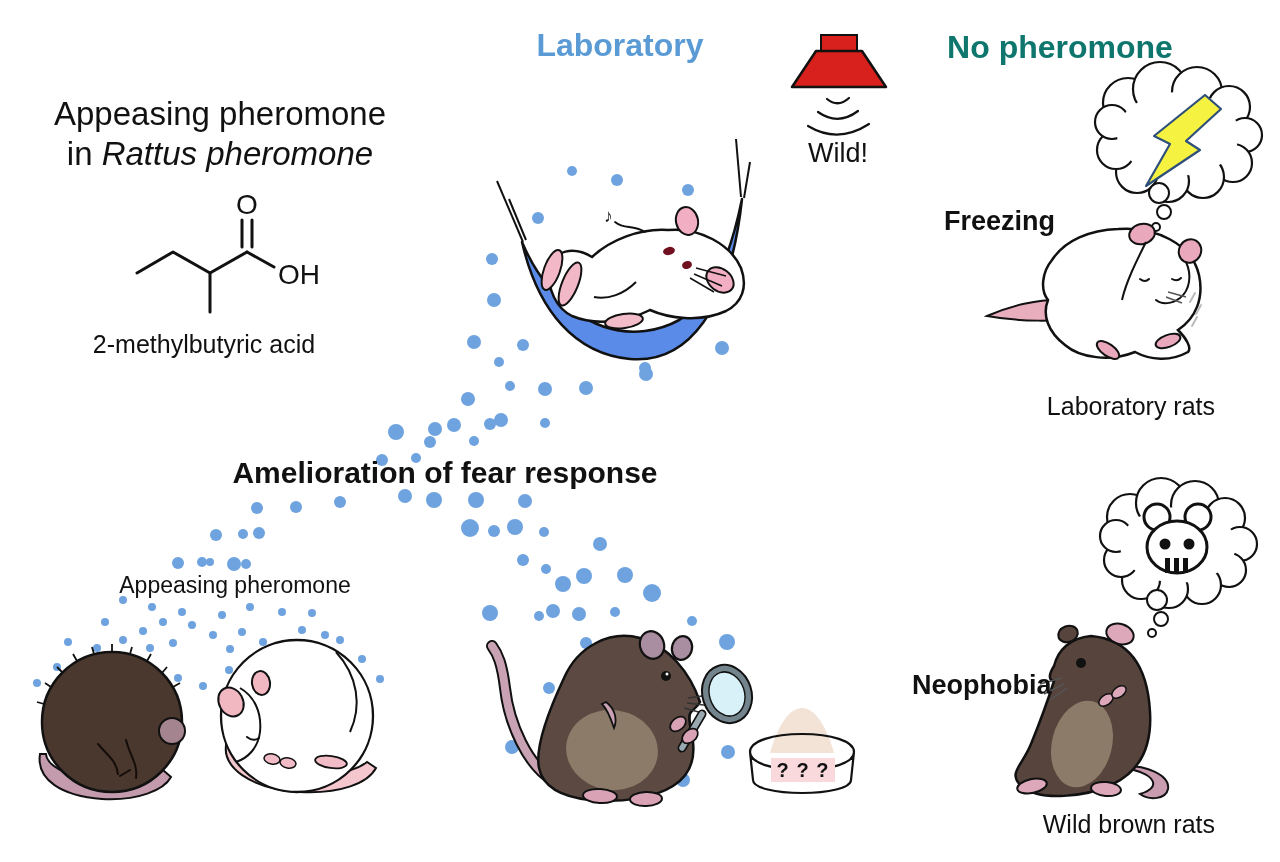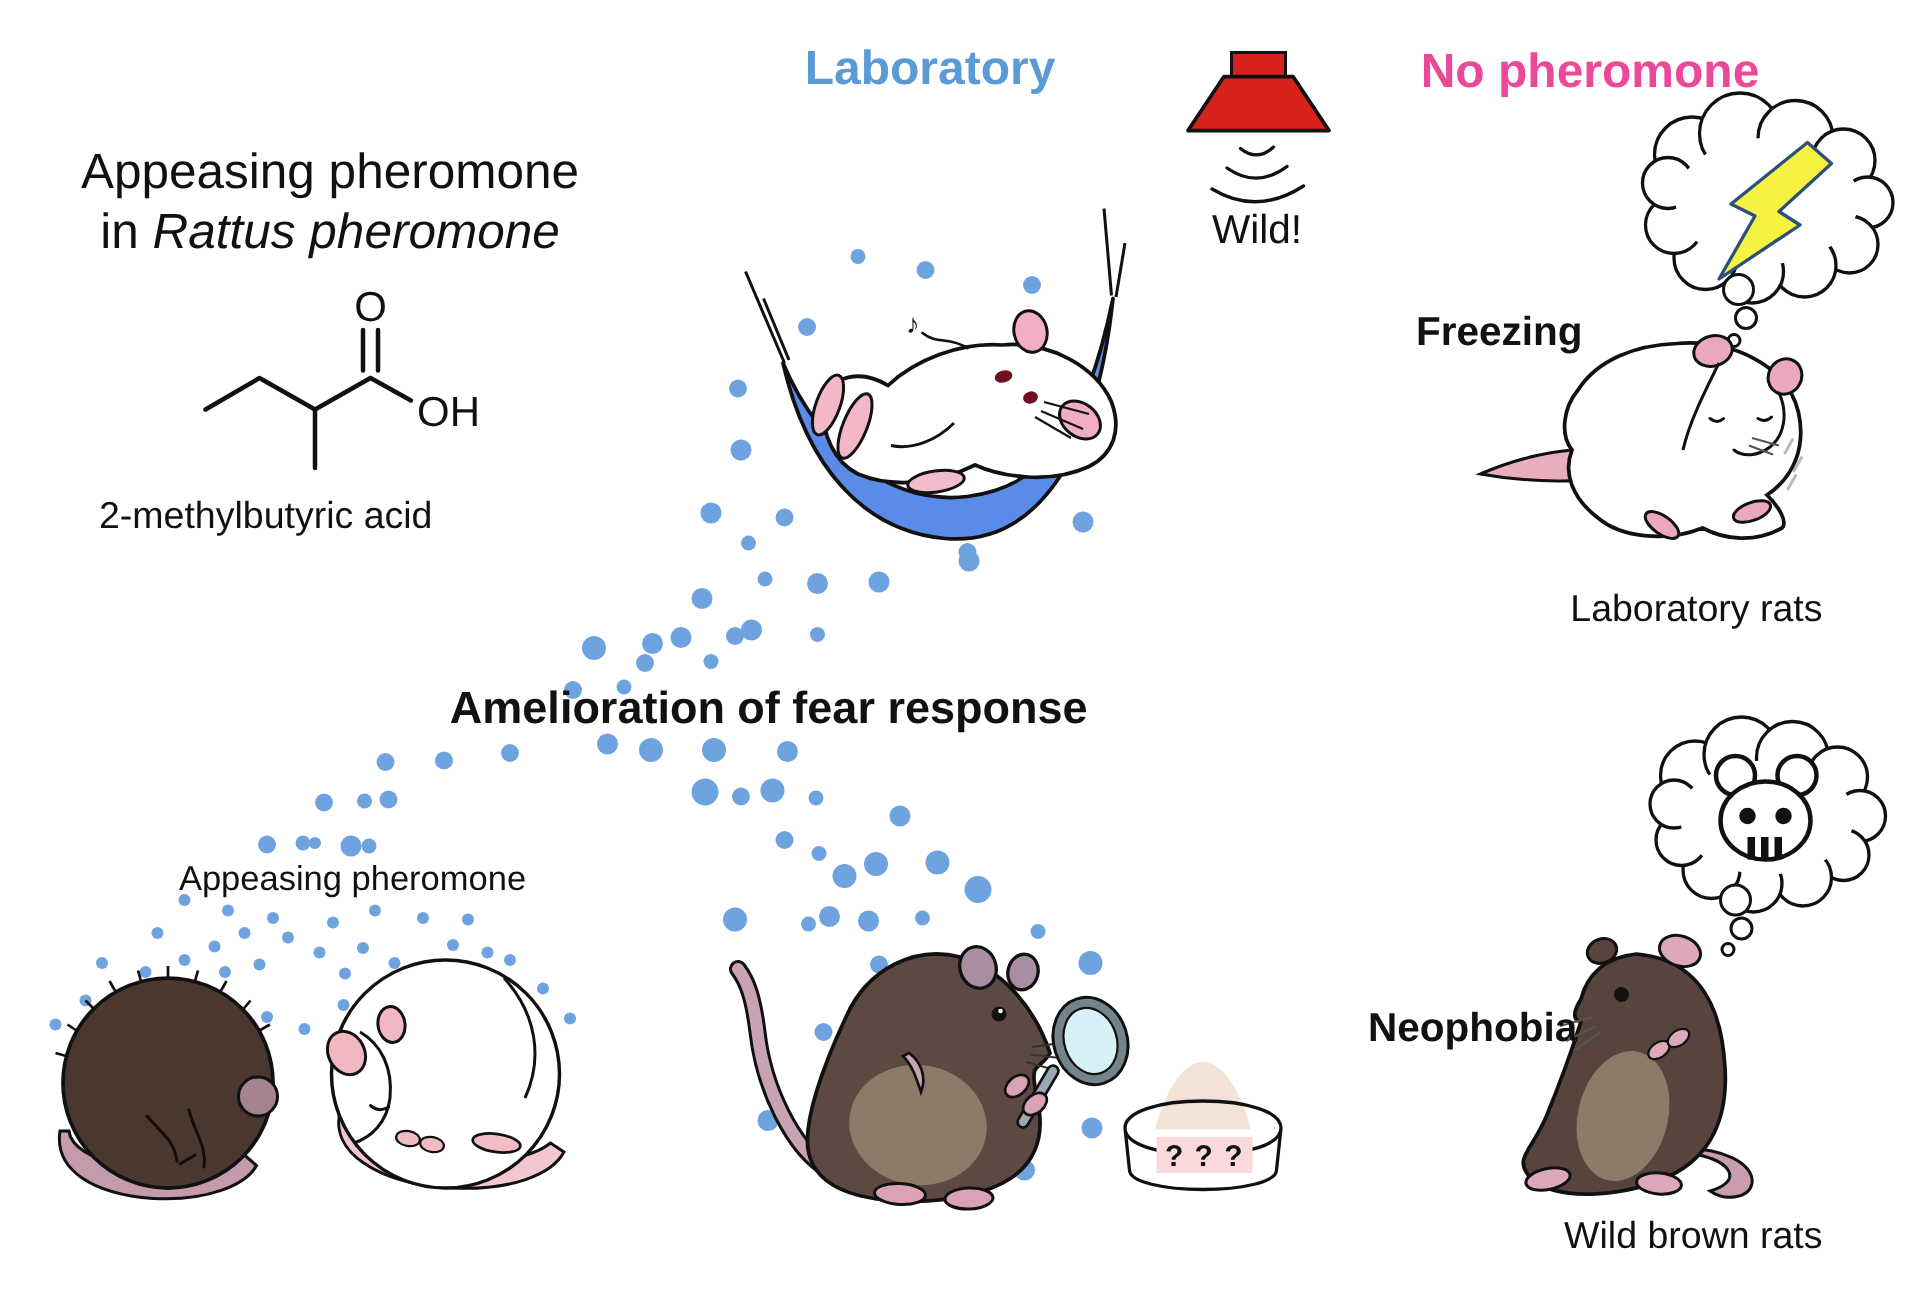--- a/index.html
+++ b/index.html
@@ -2,27 +2,27 @@
 <html><head>
 <meta charset="utf-8">
 <style>
   html,body{margin:0;padding:0;background:#fff;}
   body{width:1280px;height:862px;position:relative;overflow:hidden;
        font-family:"Liberation Sans",sans-serif;color:#111;}
   #scene{position:absolute;left:0;top:0;}
   .txt{position:absolute;color:#111;white-space:nowrap;text-align:right;}
   .t-title{left:8px;top:94px;width:424px;text-align:center;font-size:33px;line-height:1.2;}
   .t-title .it{font-style:italic;}
-  .t-chem-name{left:66px;top:330px;width:276px;text-align:left;font-size:25px;}
+  .t-chem-name{left:66px;top:330px;width:276px;text-align:center;font-size:25px;}
   .t-pheromone{left:500px;top:27px;width:240px;text-align:center;font-size:32px;font-weight:bold;}
   .t-beep{left:786px;top:138px;width:104px;text-align:center;font-size:27px;}
   .t-nopheromone{left:925px;top:29px;width:270px;text-align:center;font-size:32px;font-weight:bold;}
   .t-freezing{left:944px;top:206px;font-size:27px;font-weight:bold;}
   .t-lab{left:985px;top:392px;width:230px;text-align:right;font-size:25px;}
-  .t-amelioration{left:165px;top:456px;width:560px;text-align:right;font-size:30px;font-weight:bold;}
+  .t-amelioration{left:165px;top:456px;width:560px;text-align:center;font-size:30px;font-weight:bold;}
   .t-appeasing-small{left:100px;top:572px;width:270px;text-align:center;font-size:23px;}
   .t-neophobia{left:912px;top:670px;font-size:27px;font-weight:bold;}
   .t-wild{left:985px;top:810px;width:230px;font-size:25px;}
 </style>
 </head>
 <body>
 
 <svg id="scene" width="1280" height="862" viewBox="0 0 1280 862">
 
   <g>
@@ -327,21 +327,21 @@
   <span>Appeasing pheromone</span><br>
   <span>in </span><span class="it">Rattus pheromone</span>
 </div>
 
 <div class="txt t-chem-name">2-methylbutyric acid</div>
 
 <div class="txt t-pheromone" style="color: rgb(91, 155, 213);">Laboratory</div>
 
 <div class="txt t-beep">Wild!</div>
 
-<div class="txt t-nopheromone" style="color: #ec4899; text-align: center;">No pheromone</div>
+<div class="txt t-nopheromone" style="color: #0f766e; text-align: center;">No pheromone</div>
 
 <div class="txt t-freezing">Freezing</div>
 
 <div class="txt t-lab">Laboratory rats</div>
 
 <div class="txt t-amelioration">Amelioration of fear response</div>
 
 <div class="txt t-appeasing-small">Appeasing pheromone</div>
 
 <div class="txt t-neophobia">Neophobia</div>

